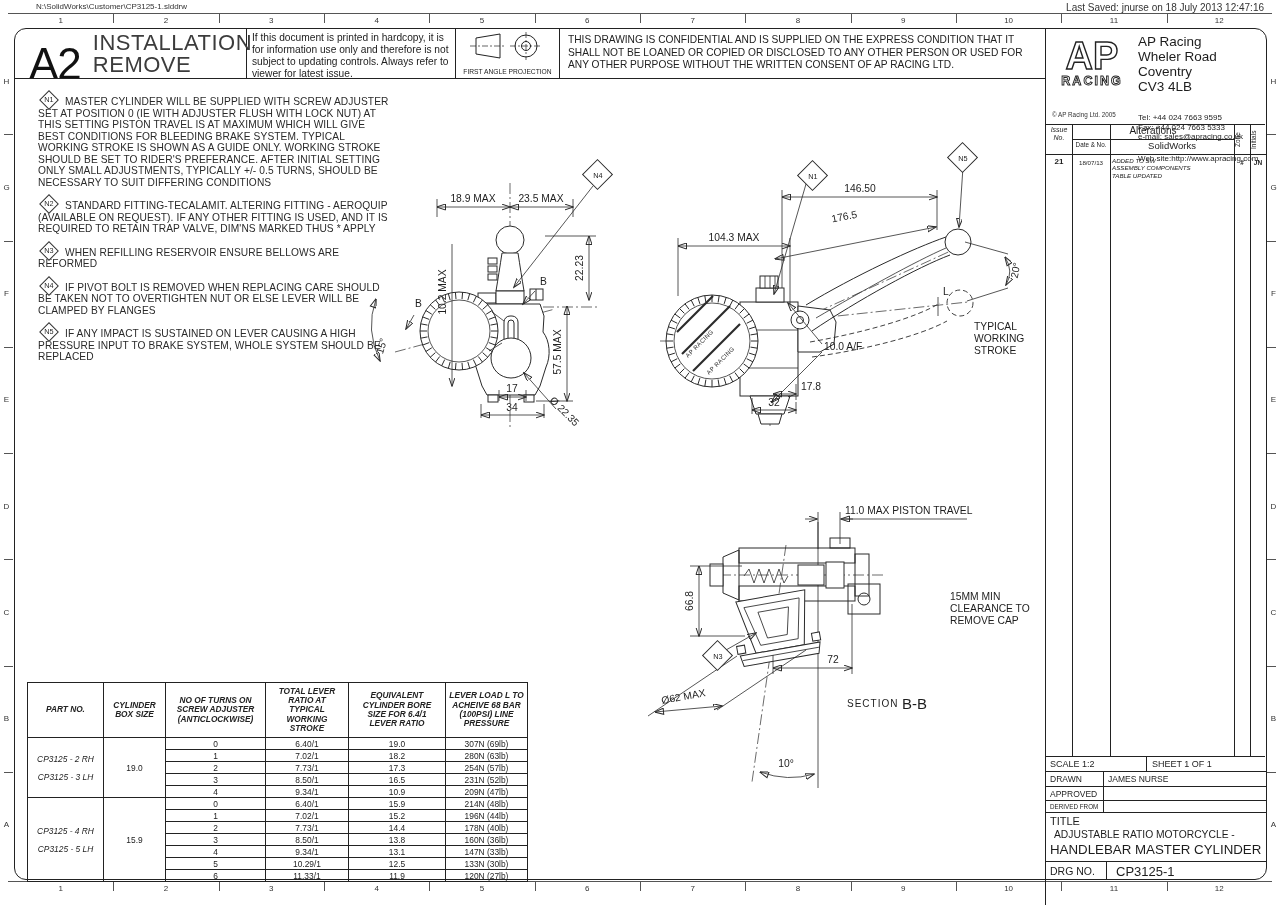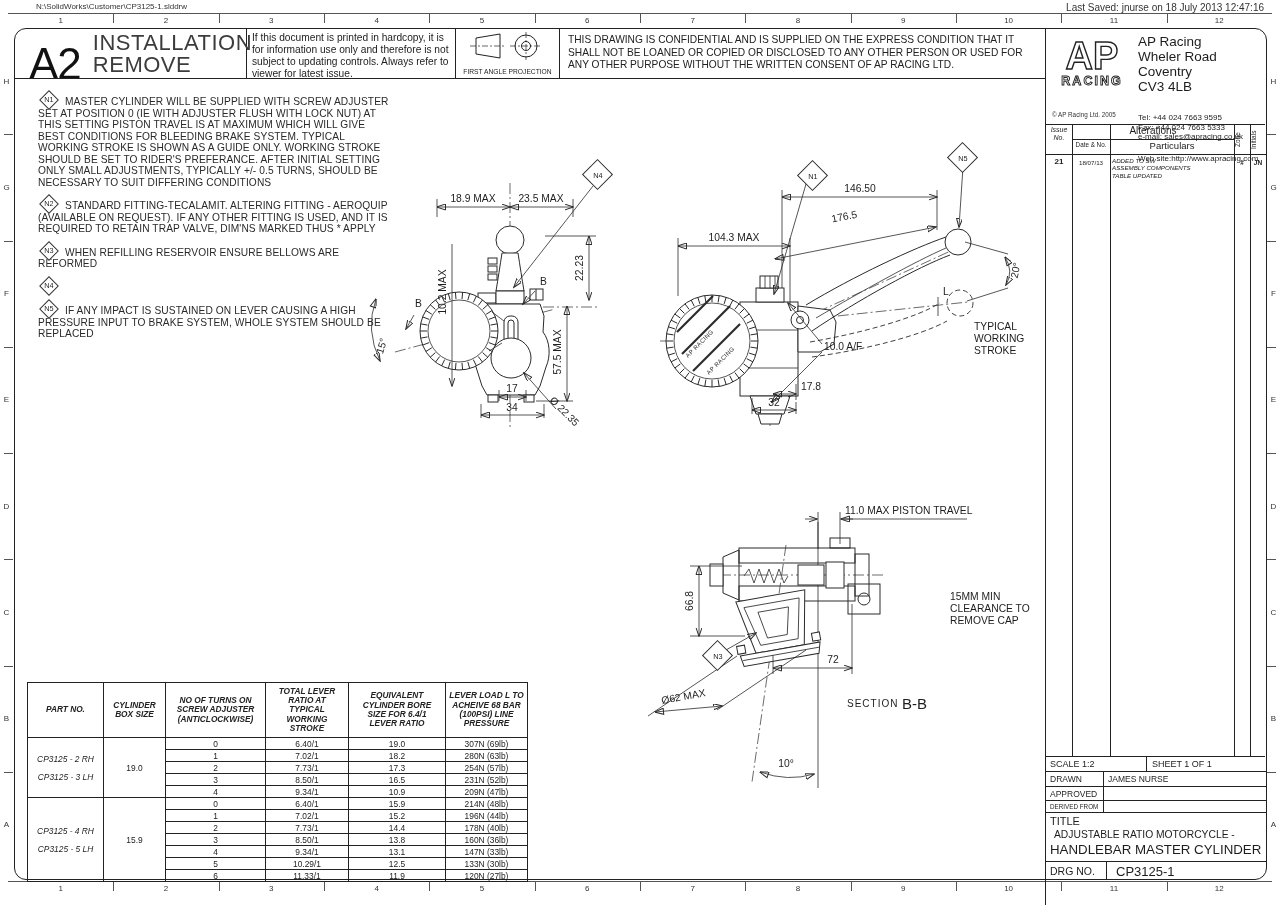--- a/index.html
+++ b/index.html
@@ -195,21 +195,21 @@
   <div class="v" style="left:26px"></div>
   <div class="v" style="left:64px"></div>
   <div class="v" style="left:188px"></div>
   <div class="v" style="left:204px"></div>
   <div class="h" style="left:26px;top:14px;width:162px"></div>
   <div class="h" style="left:0;top:29px;width:220px"></div>
   <div class="cell prel" style="left:0;top:1px;width:26px;font-size:7px;line-height:8px">Issue
 No.</div>
   <div class="cell" style="left:26px;top:0;width:162px;font-size:10px">Alterations</div>
   <div class="cell" style="left:26px;top:16px;width:38px;font-size:6.3px">Date &amp; No.</div>
-  <div class="cell" style="left:64px;top:15px;width:124px;font-size:9.5px">Particulars</div>
+  <div class="cell" style="left:64px;top:15px;width:124px;font-size:9.5px">SolidWorks</div>
   <div class="cell vert" style="left:188px;top:1px;width:16px;height:28px">Zone</div>
   <div class="cell vert" style="left:204px;top:1px;width:16px;height:28px">Initials</div>
   <div class="cell" style="left:0;top:32px;width:26px;font-size:8px;font-weight:bold">21</div>
   <div class="cell" style="left:26px;top:34px;width:38px;font-size:6.2px">18/07/13</div>
   <div class="cell prel" style="left:66px;top:32px;width:120px;font-size:6.2px;line-height:7.4px;text-align:left">ADDED TO SW
 ASSEMBLY COMPONENTS
 TABLE UPDATED</div>
   <div class="cell" style="left:188px;top:34px;width:16px;font-size:6.5px;font-weight:bold">#</div>
   <div class="cell" style="left:204px;top:34px;width:16px;font-size:6.5px;font-weight:bold">JN</div>
 </div>
@@ -244,21 +244,21 @@
     <span class="lab" style="font-size:10.5px;top:3px">DRG NO.</span>
     <span class="cellline" style="left:60px"></span>
     <span class="lab" style="left:70px;top:2px;font-size:13px">CP3125-1</span>
   </div>
 </div>
 
 <div class="abs" id="notes">
   <div class="note"><span class="flag"><i>N1</i></span><span>MASTER CYLINDER WILL BE SUPPLIED WITH SCREW ADJUSTER SET AT POSITION 0 (IE WITH ADJUSTER FLUSH WITH LOCK NUT) AT THIS SETTING PISTON TRAVEL IS AT MAXIMUM WHICH WILL GIVE BEST CONDITIONS FOR BLEEDING BRAKE SYSTEM. TYPICAL WORKING STROKE IS SHOWN AS A GUIDE ONLY. WORKING STROKE SHOULD BE SET TO RIDER'S PREFERANCE. AFTER INITIAL SETTING ONLY SMALL ADJUSTMENTS, TYPICALLY +/- 0.5 TURNS, SHOULD BE NECESSARY TO SUIT DIFFERING CONDITIONS</span></div>
   <div class="note"><span class="flag"><i>N2</i></span><span>STANDARD FITTING-TECALAMIT. ALTERING FITTING - AEROQUIP (AVAILABLE ON REQUEST). IF ANY OTHER FITTING IS USED, AND IT IS REQUIRED TO RETAIN TRAP VALVE, DIM'NS MARKED THUS * APPLY</span></div>
   <div class="note"><span class="flag"><i>N3</i></span><span>WHEN REFILLING RESERVOIR ENSURE BELLOWS ARE REFORMED</span></div>
-  <div class="note"><span class="flag"><i>N4</i></span></div>
+  <div class="note"><span class="flag"><i>N4</i></span><span>IF PIVOT BOLT IS REMOVED WHEN REPLACING CARE SHOULD BE TAKEN NOT TO OVERTIGHTEN NUT OR ELSE LEVER WILL BE CLAMPED BY FLANGES</span></div>
   <div class="note"><span class="flag"><i>N5</i></span><span>IF ANY IMPACT IS SUSTAINED ON LEVER CAUSING A HIGH PRESSURE INPUT TO BRAKE SYSTEM, WHOLE SYSTEM SHOULD BE REPLACED</span></div>
 </div>
 
 <div class="abs" id="spec">
   <table>
     <colgroup>
       <col style="width:76px">
         <col style="width:62px">
         <col style="width:100px">
       <col style="width:83px">

